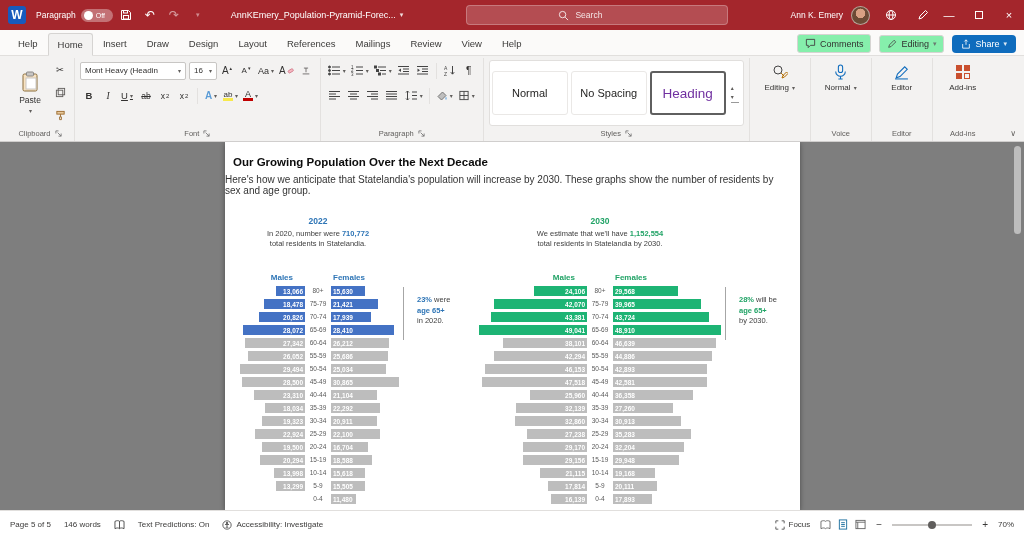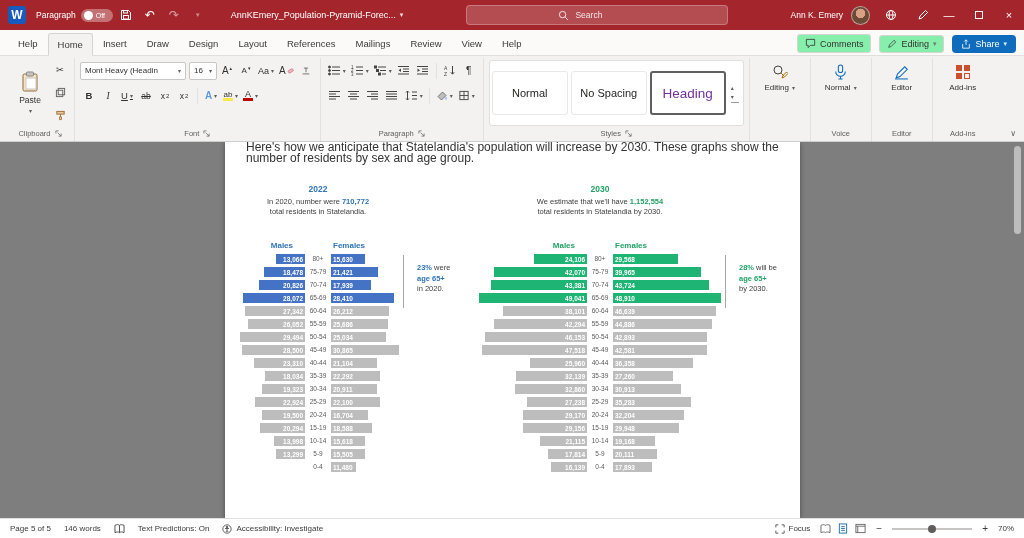--- a/index.html
+++ b/index.html
@@ -61,21 +61,21 @@
   .st-nospace{font-size:11px;color:#201F1E}
   .st-heading{font-size:13.5px;font-weight:normal;color:#7030A0}
   .gal-arrows{display:flex;flex-direction:column;justify-content:center;gap:2px;color:#605E5C;font-size:6px;padding:0 2px}
   .bigbtn{width:50px;display:flex;flex-direction:column;align-items:center;justify-content:center;gap:3px;font-size:8px;color:#323130;cursor:pointer;padding-top:6px}
   .collapse{position:absolute;right:8px;bottom:3px;font-size:8px;color:#605E5C;cursor:pointer}
 
   
   .canvas{flex:1;position:relative;overflow:hidden;background:#7E7E7E}
   .page{position:absolute;left:225px;top:0;width:575px;height:100%;background:#fff;box-shadow:0 1px 5px rgba(0,0,0,.4);overflow:hidden}
   .doc-heading{font-size:11.5px;font-weight:bold;color:#0c0c0c;margin:14px 8px 6px 8px}
-  .doc-intro{font-size:12px;color:#333;line-height:11px;margin:0 12px 0 21px}
+  .doc-intro{font-size:10px;color:#333;line-height:11px;margin:0 12px 0 0}
   .charts-row{display:flex;align-items:flex-start;margin-top:20px}
   .chart-block{width:242px}
   .chart-2020{margin-left:-28px}
   .chart-2030{margin-left:12px}
   .chart-year{font-size:8.5px;font-weight:bold;color:var(--accent);text-align:center;margin-bottom:3px}
   .chart-desc{font-size:7.5px;line-height:10px;color:#404040;text-align:center;margin-bottom:24px}
   .chart-desc .accent{color:var(--accent);font-weight:bold}
   .series-labels{display:flex;margin-bottom:4px;font-size:8px;font-weight:bold;color:var(--accent)}
   .sl-male{width:108px;text-align:right;padding-right:12px}
   .sl-age{width:26px}
@@ -92,21 +92,21 @@
   .callout{margin-top:71px;display:flex;width:64px}
   .callout-1{margin-left:-36px}
   .callout-2{margin-left:4px}
   .callout-line{width:1px;height:53px;background:#A6A6A6;flex:none}
   .callout-text{margin-left:13px;margin-top:8px;font-size:7.5px;line-height:10.5px;color:#404040}
   .callout .accent{color:var(--accent);font-weight:bold}
   .vscroll{position:absolute;right:3px;top:4px;width:7px;height:96%;border-radius:4px}
   .vthumb{width:7px;height:88px;background:#BDBDBD;border-radius:4px}
 
   
-  .statusbar{height:20px;background:#FFFFFF;border-top:1px solid #E1DFDD;display:flex;align-items:center;font-size:8px;color:#3B3A39;padding:0 10px;gap:13px;flex:none}
+  .statusbar{height:28px;background:#FFFFFF;border-top:1px solid #E1DFDD;display:flex;align-items:center;font-size:8px;color:#3B3A39;padding:0 10px;gap:13px;flex:none}
   .sitem{display:flex;align-items:center;gap:4px;cursor:pointer;white-space:nowrap}
   .sright{margin-left:auto;display:flex;align-items:center;gap:10px}
   .viewic{display:flex;align-items:center;gap:7px}
   .zoomline{width:80px;height:2px;background:#C8C6C4;position:relative;cursor:pointer}
   .zoomknob{position:absolute;left:45%;top:-3px;width:8px;height:8px;border-radius:50%;background:#605E5C}
   .zbtn{font-size:10px;color:#3B3A39;cursor:pointer}
 </style>
 </head>
 <body>
 
@@ -512,20 +512,21 @@
       <div class="rlabel">
           <span>Add-ins</span>
         </div>
     </div>
 
     <span class="collapse">∨</span>
   </div>
 
   <div class="canvas">
     <div class="page">
+      <div class="doc-heading">Our Growing Population Over the Next Decade</div>
       <div class="doc-intro">Here's how we anticipate that Statelandia's population will increase by 2030. These graphs show the number of residents by sex and age group.</div>
 
       <div class="charts-row">
 
         <div class="chart-block chart-2020" style="--accent: #2E75B6; --bar: #4472C4;">
           <div class="chart-header">
             <div class="chart-year">2022</div>
             <div class="chart-desc"><span>In 2020, number were </span><span class="accent">710,772</span><br><span>total residents in Statelandia.</span></div>
           </div>
           <div class="series-labels">

